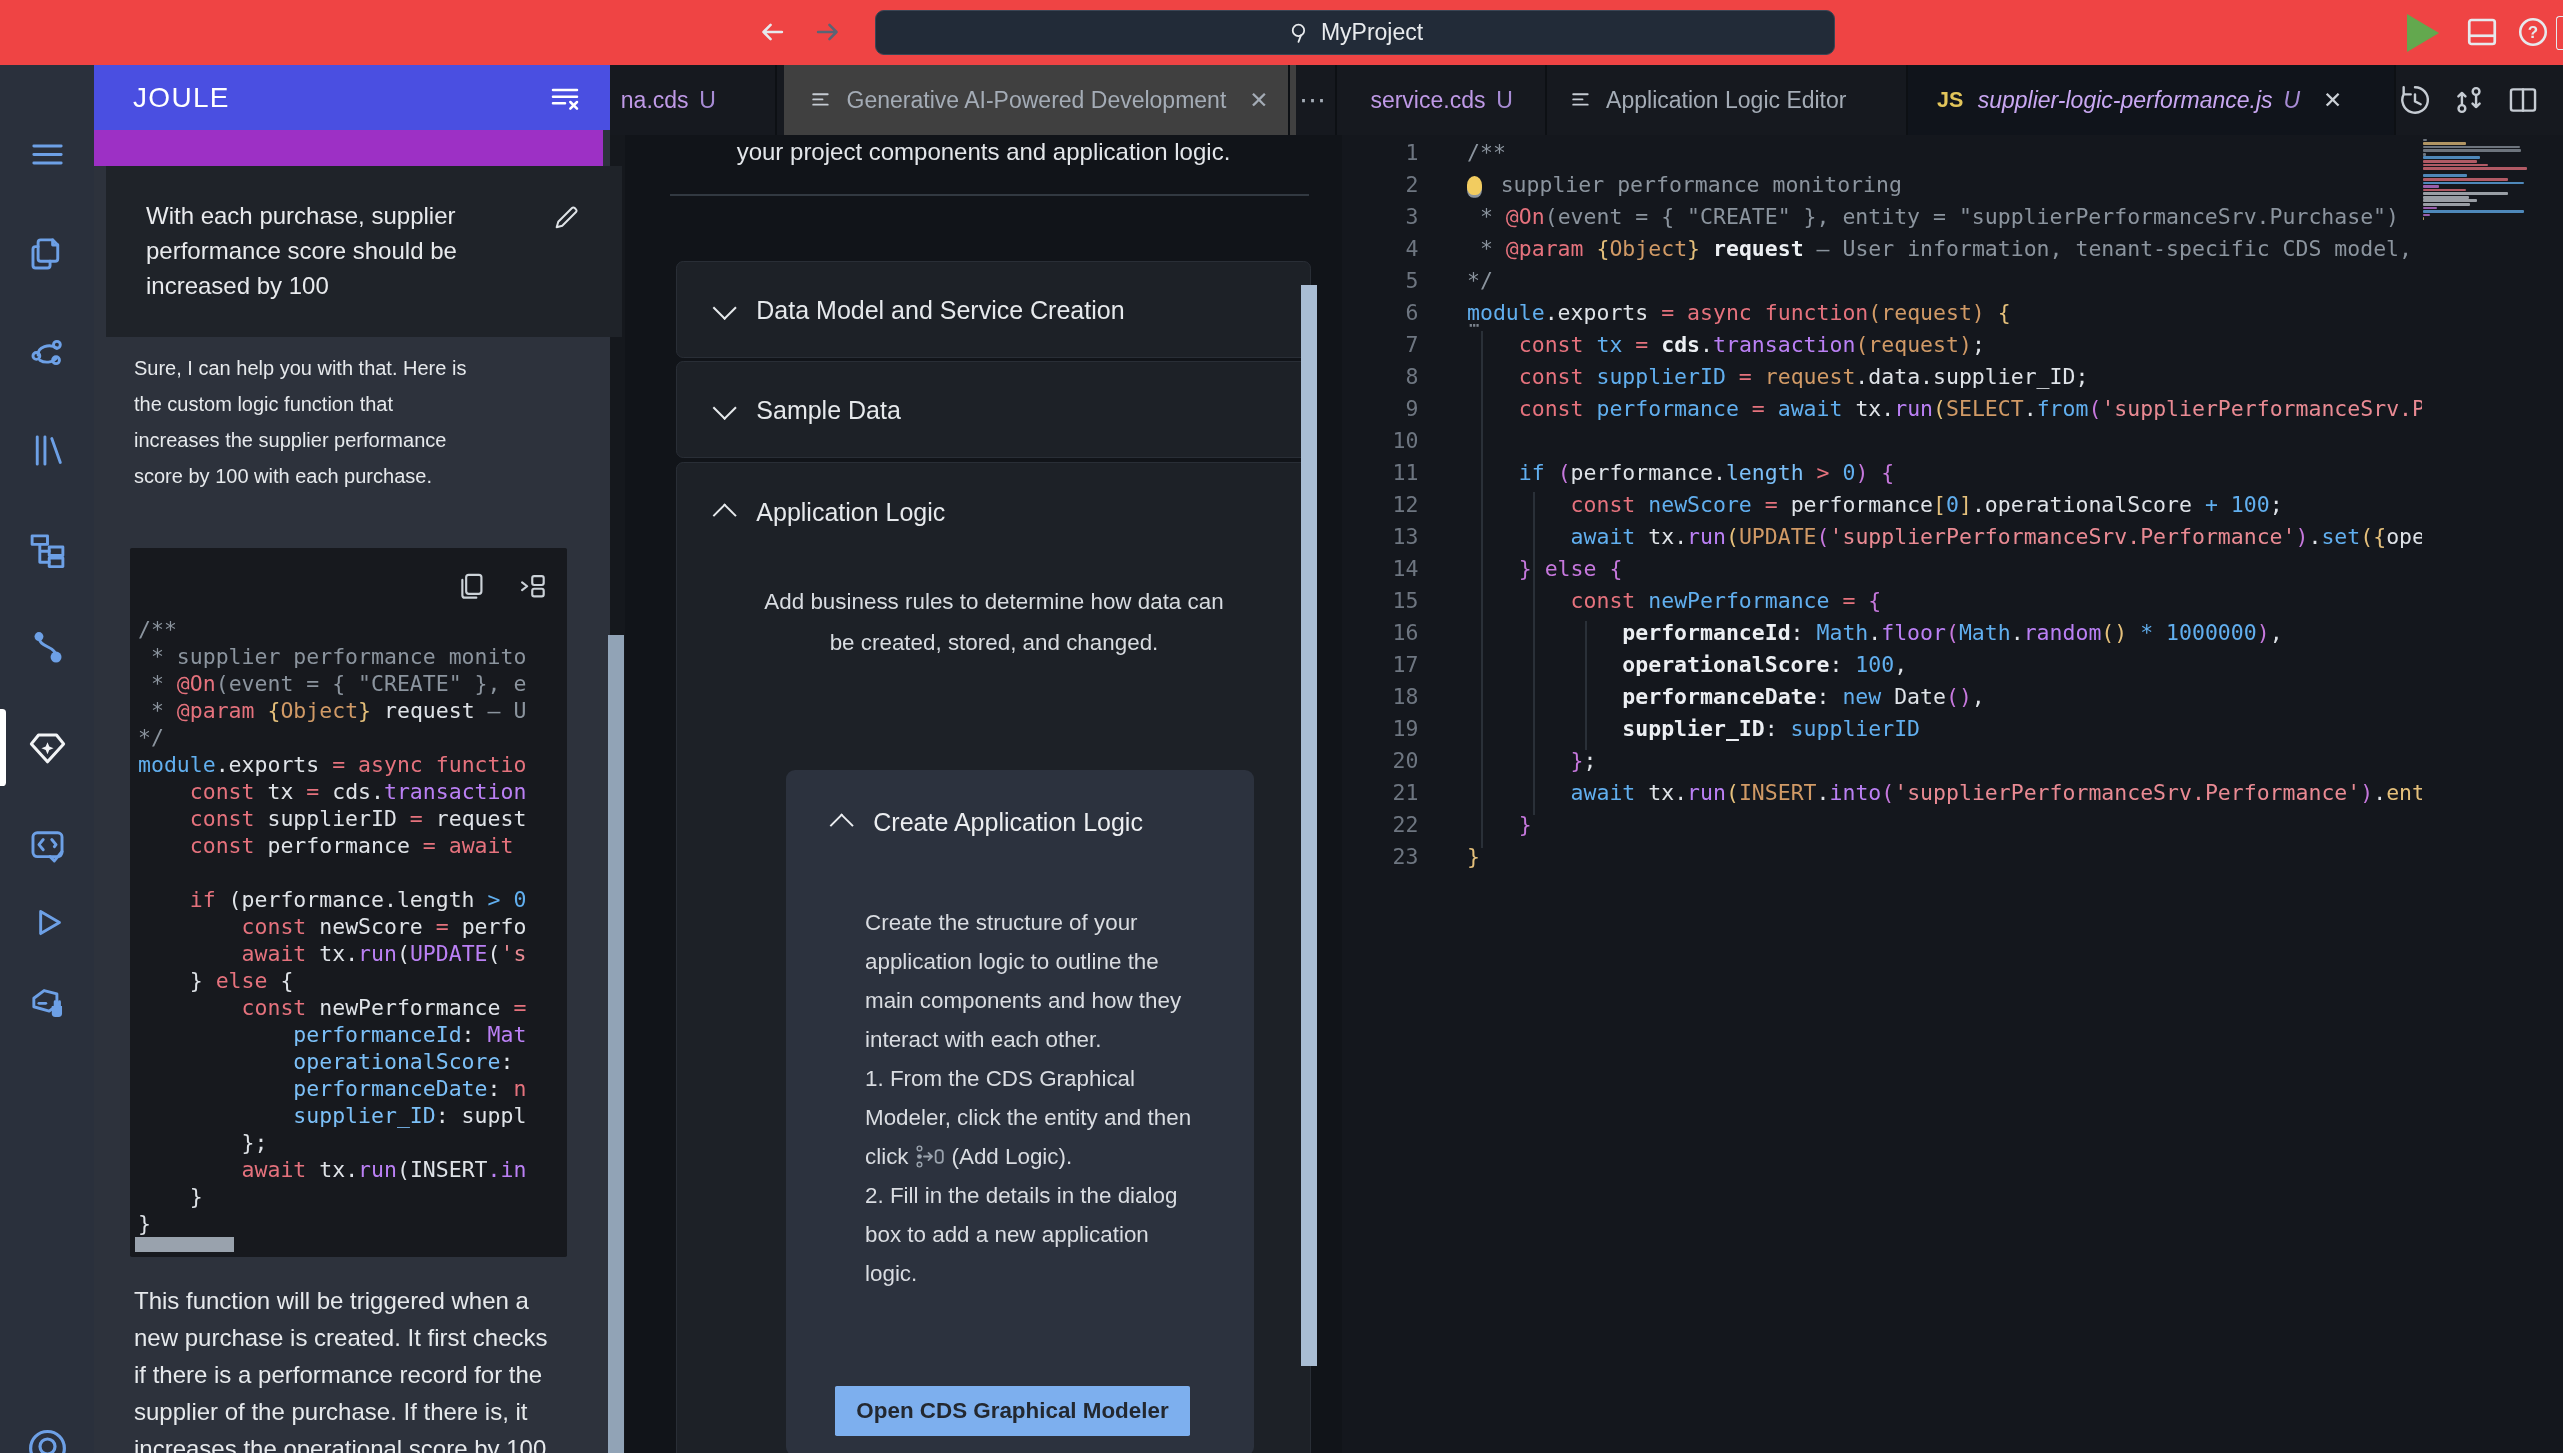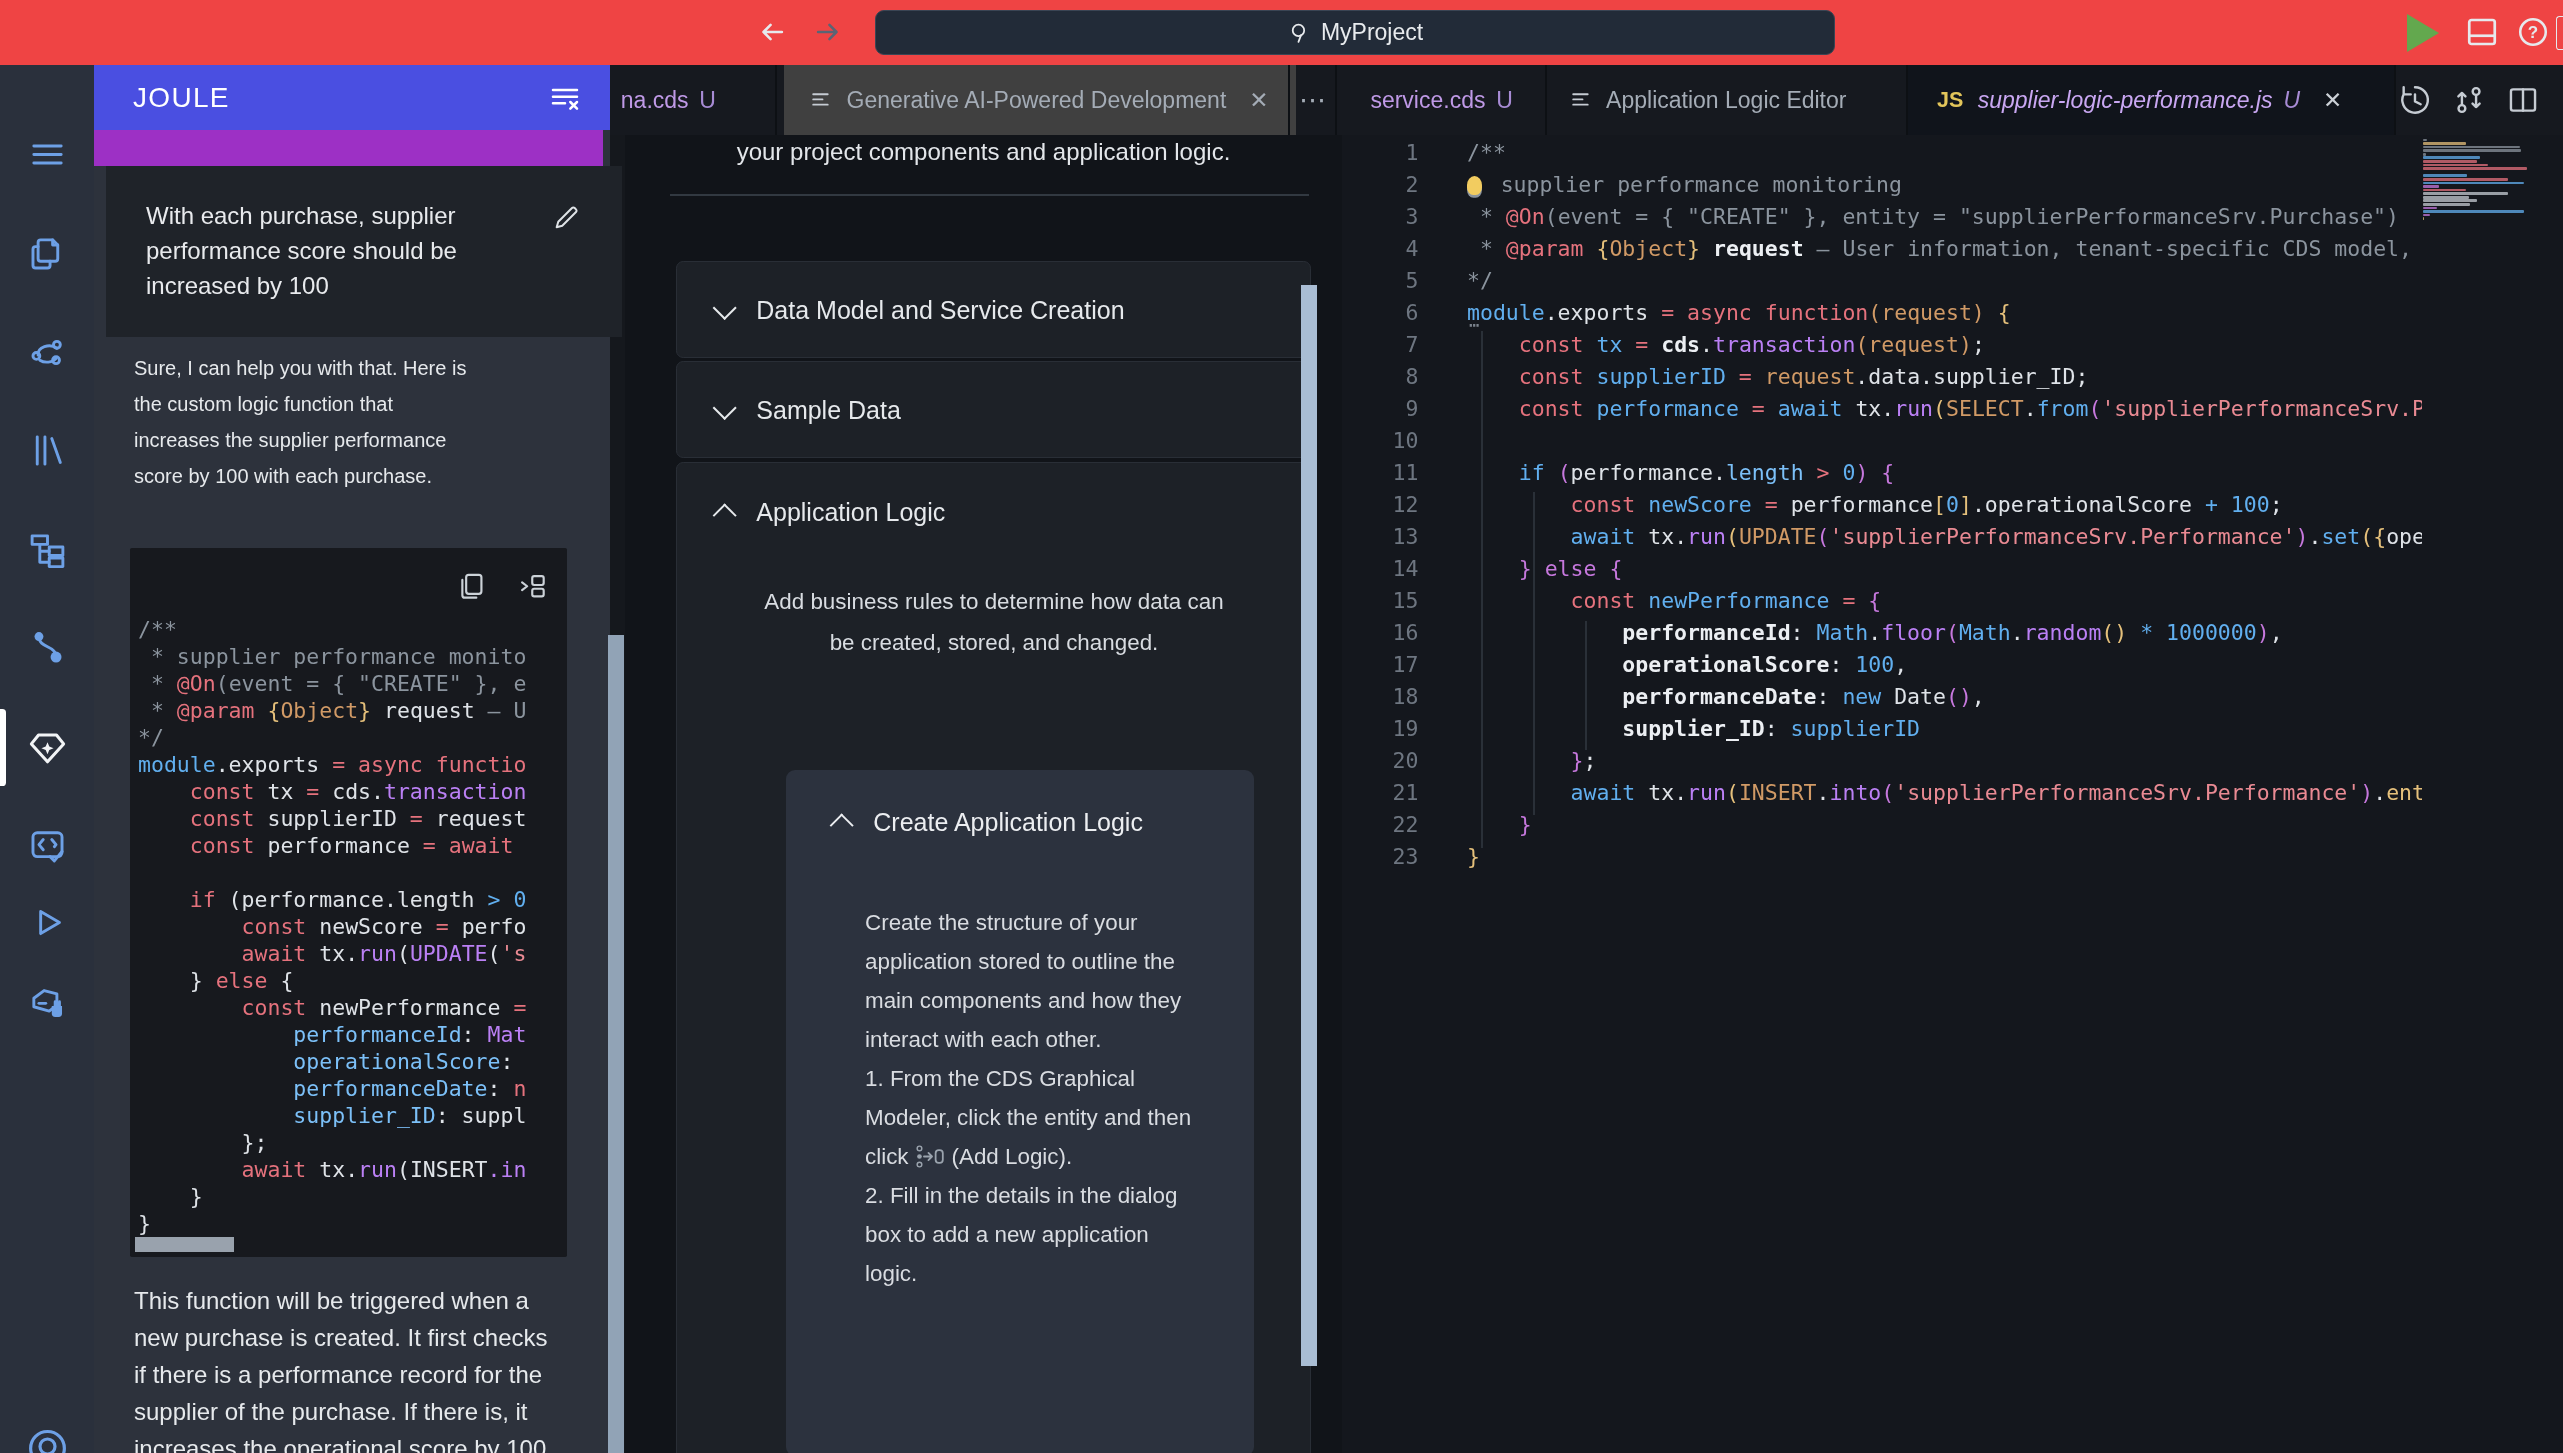--- a/index.html
+++ b/index.html
@@ -253,36 +253,37 @@
       <div id="applogic-desc">Add business rules to determine how data can
 be created, stored, and changed.</div>
 
       <div id="inner-card">
         <div id="inner-title-row">
           <span class="chev chev-up" style="border-color:#eceef1;"></span>
           <span>Create Application Logic</span>
         </div>
         <div id="guide-body">
             <div class="gb-line">Create the structure of your</div>
-            <div class="gb-line">application stored to outline the</div>
+            <div class="gb-line">application logic to outline the</div>
             <div class="gb-line">main components and how they</div>
             <div class="gb-line">interact with each other.</div>
             <div class="gb-line">1. From the CDS Graphical</div>
             <div class="gb-line">Modeler, click the entity and then</div>
             <div class="gb-line"><span>click </span><svg width="30.5" height="27" viewBox="0 0 34 30">
                 <circle cx="5" cy="6" r="2.6" fill="none" stroke="#9aa3ad" stroke-width="1.6"></circle>
                 <circle cx="5" cy="15" r="2.6" fill="#9aa3ad"></circle>
                 <circle cx="5" cy="24" r="2.6" fill="none" stroke="#9aa3ad" stroke-width="1.6"></circle>
                 <path d="M10 15h9m-4-4 4 4-4 4" stroke="#9aa3ad" fill="none" stroke-width="2" stroke-linecap="round" stroke-linejoin="round"></path>
                 <rect x="23" y="8" width="8" height="14" rx="3.5" fill="none" stroke="#9aa3ad" stroke-width="2"></rect>
               </svg><span> (Add Logic).</span></div>
             <div class="gb-line">2. Fill in the details in the dialog</div>
             <div class="gb-line">box to add a new application</div>
             <div class="gb-line">logic.</div>
           </div>
+        <div id="guide-button">Open CDS Graphical Modeler</div>
       </div>
     </div>
     <div id="guide-scrollbar" class="abs"></div>
   </div>
 
   <div id="joule" class="abs">
     <div id="joule-header" class="abs">
       <span id="joule-title">JOULE</span>
       <svg style="position:absolute;right:29px;top:17px;" width="32" height="32" viewBox="0 0 24 24">
         <path d="M3 6h18M3 11h18M3 16h9" stroke="#ffffff" fill="none" stroke-width="1.9" stroke-linecap="round"></path>

